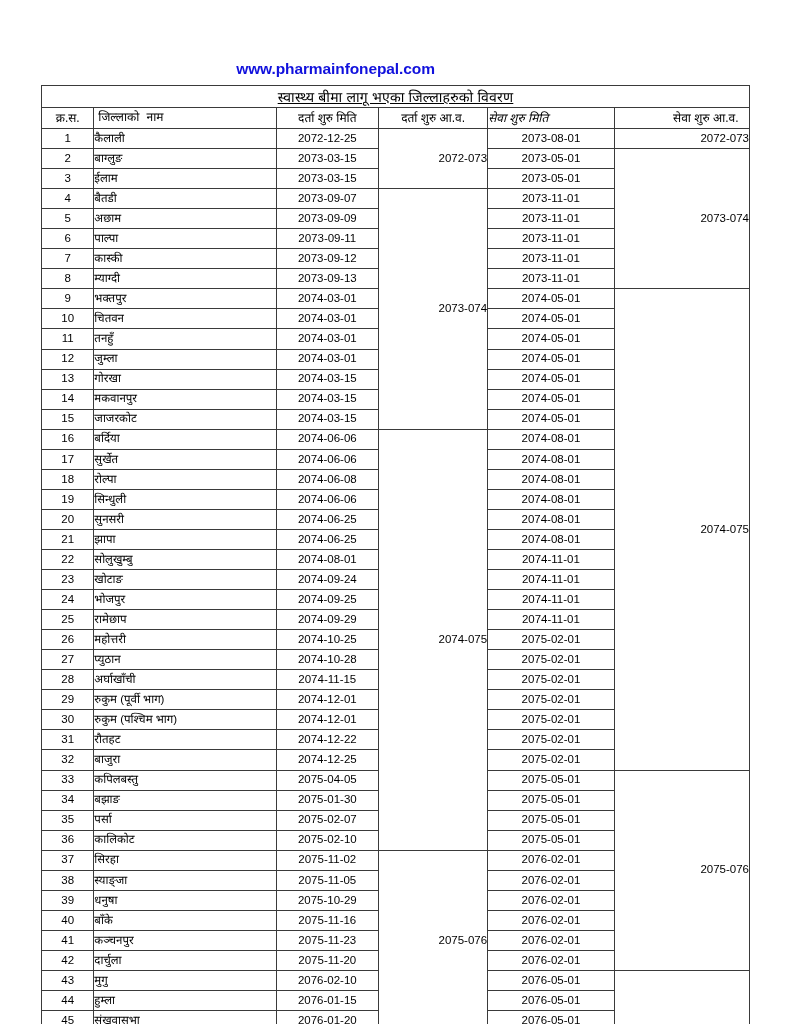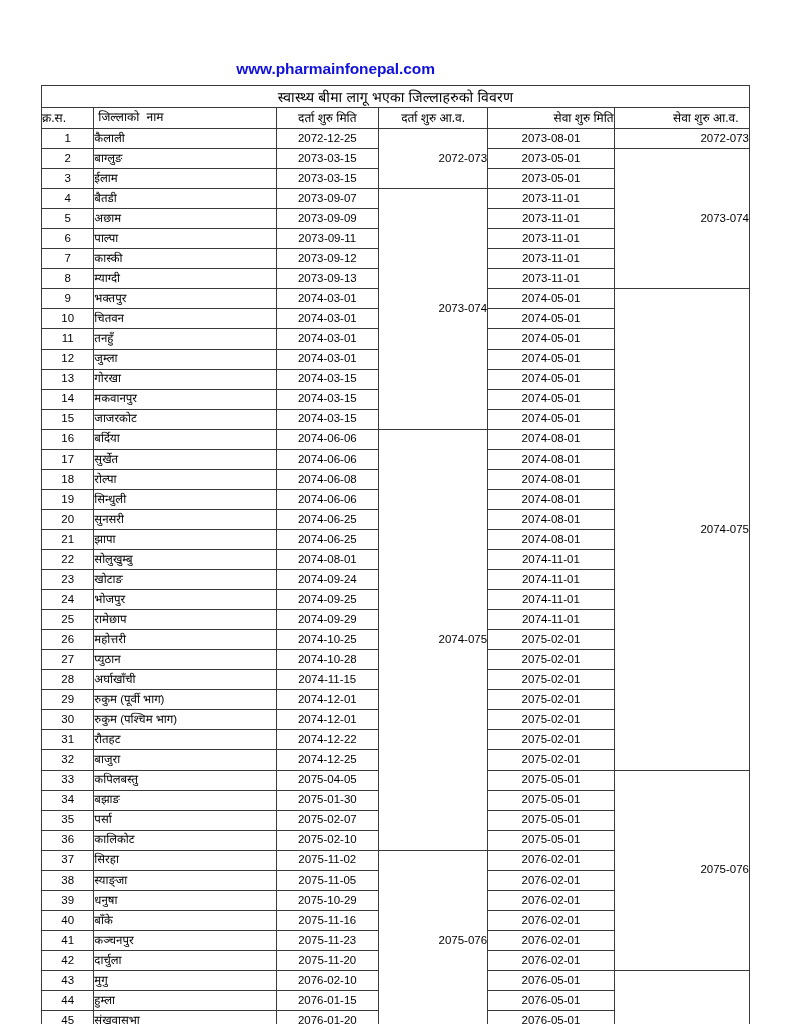--- a/index.html
+++ b/index.html
@@ -59,31 +59,32 @@
     background: #ffffff;
     overflow: hidden;
     white-space: nowrap;
   }
   .doc-title {
     text-align: center;
     font-weight: bold;
     font-size: 14px !important;
     height: 21px !important;
     letter-spacing: 0.2px;
+    text-decoration: underline;
   }
   .hdr {
     font-weight: bold;
     font-size: 12px !important;
     height: 20px !important;
   }
-  .hdr.c-sn { text-align: left; padding-left: 0; }
+  .hdr.c-sn { text-align: center; padding-left: 0; }
   .hdr.c-name { text-align: left; padding-left: 4px; font-family: Liberation Mono, monospace; }
   .hdr.c-date { text-align: center; }
   .hdr.c-fy { text-align: center; }
-  .hdr.c-sdate { text-align: right; }
+  .hdr.c-sdate { text-align: left; font-style: italic; }
   .hdr.c-sfy { text-align: center; padding-left: 48px; }
 
   td.c-sn {
     text-align: center;
     font-size: 11.5px;
   }
   td.c-name {
     text-align: left;
     padding-left: 4px;
     font-size: 12px;

